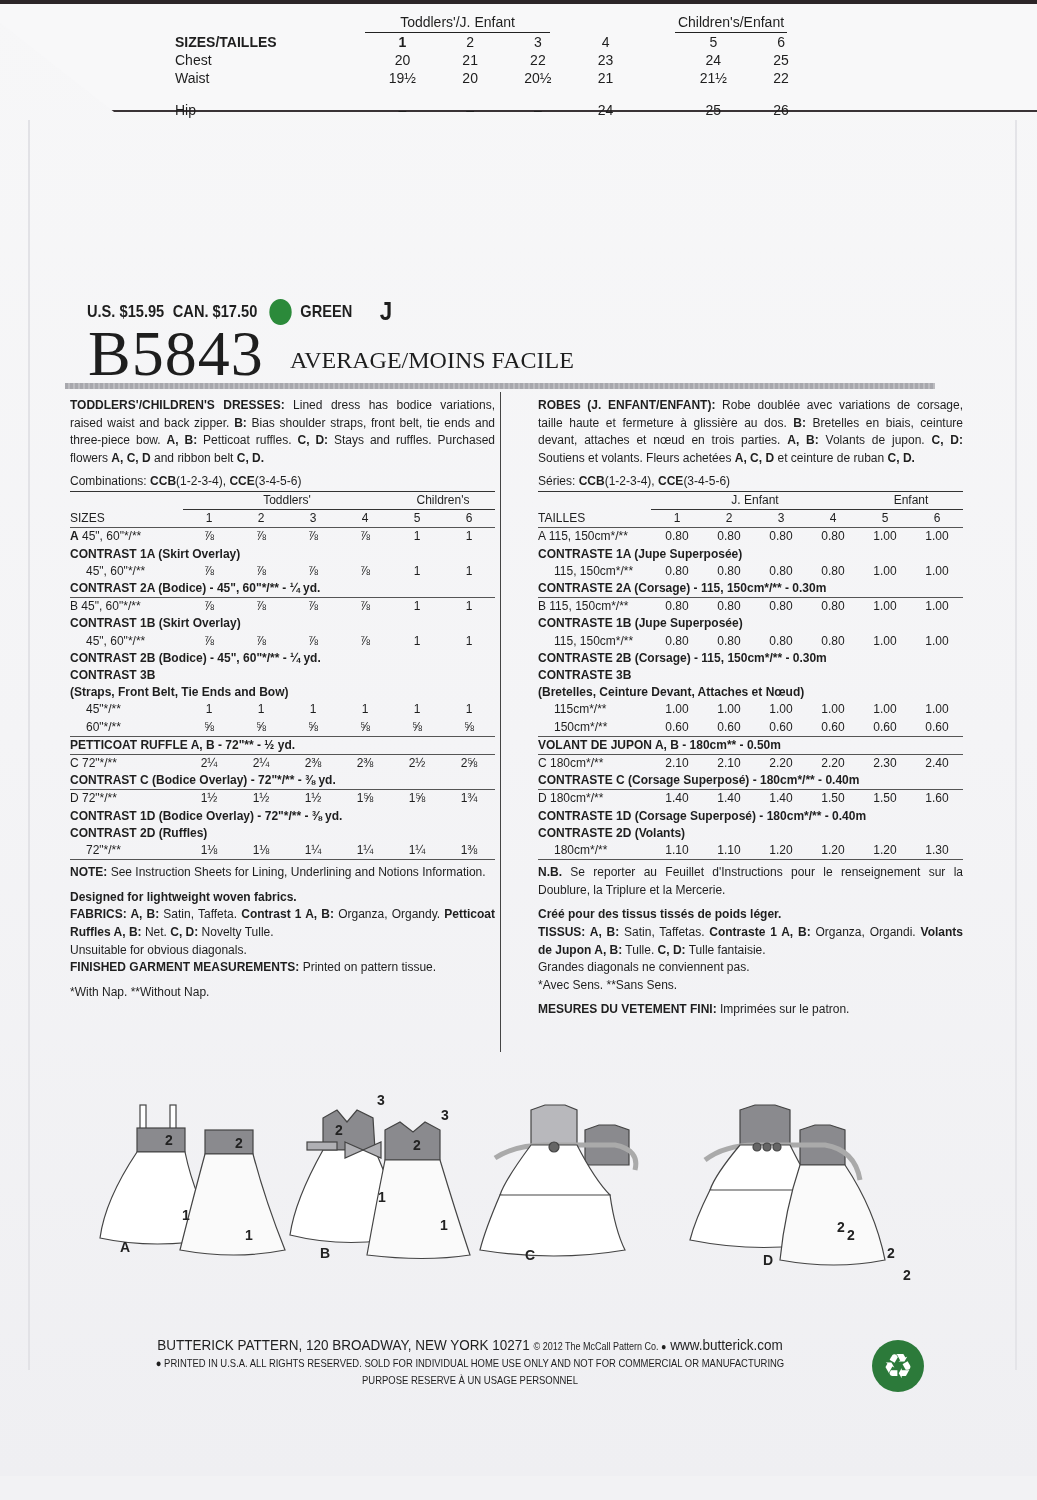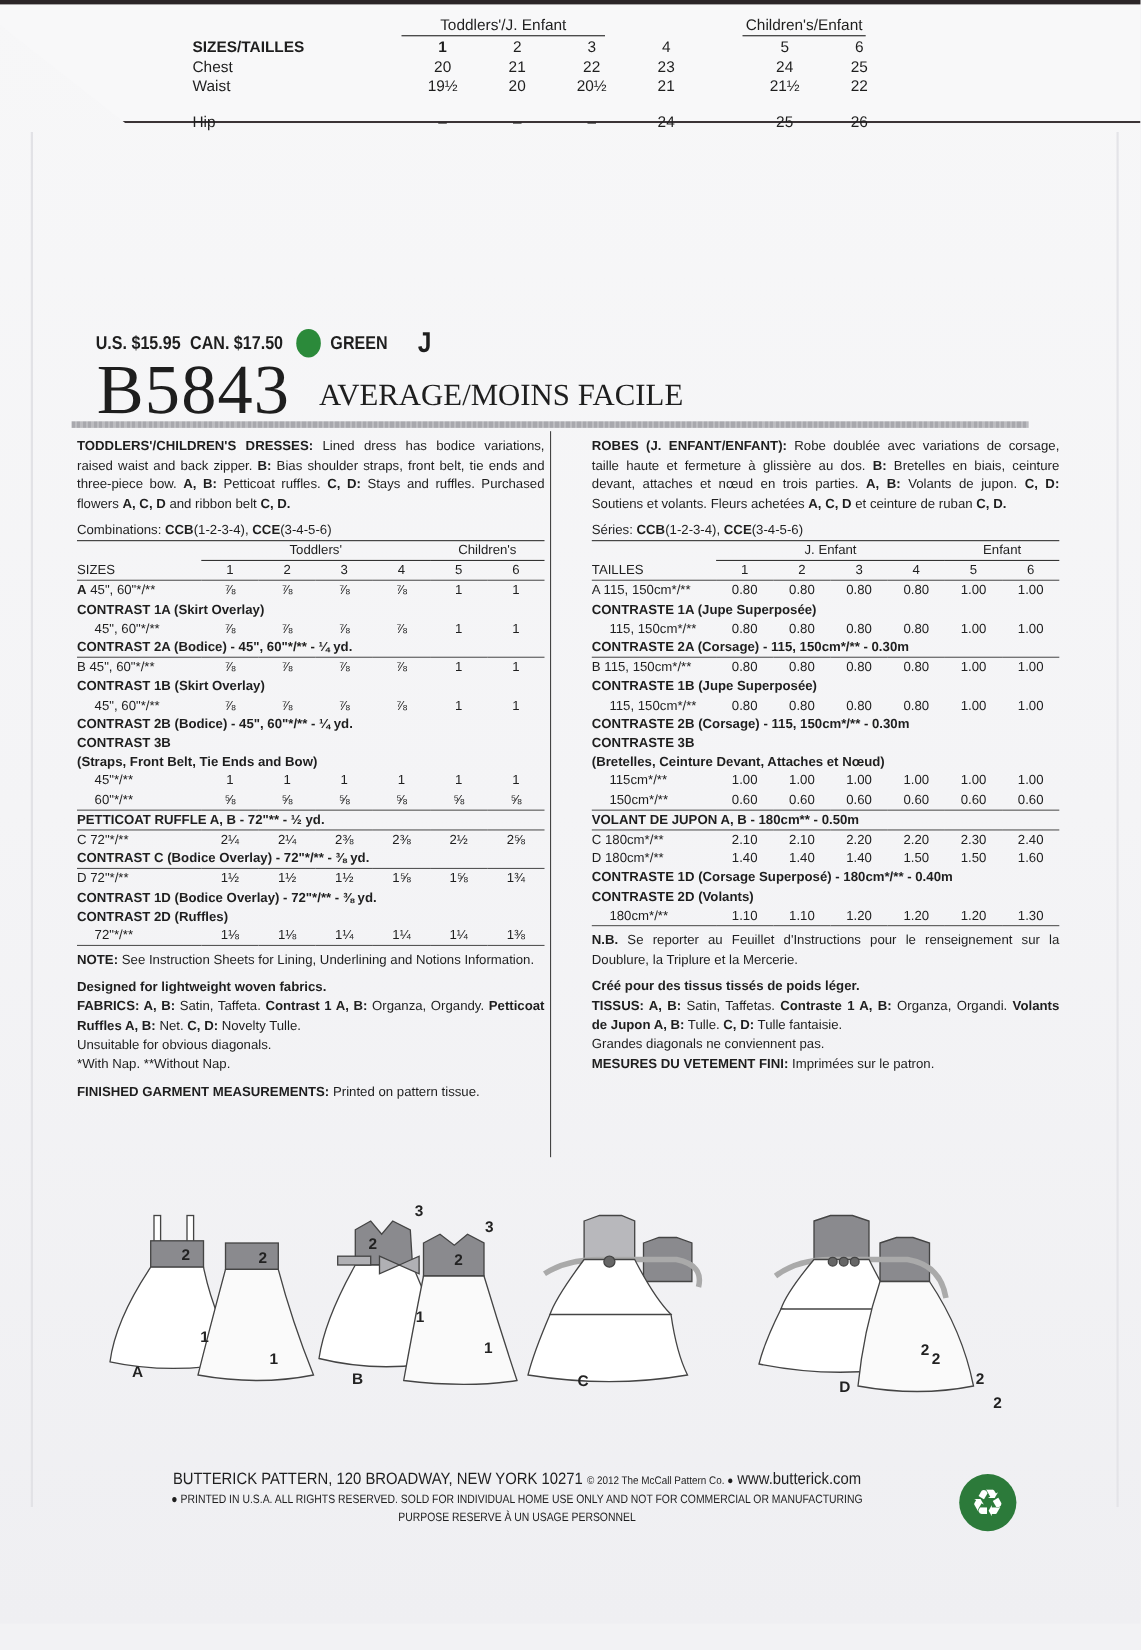--- a/index.html
+++ b/index.html
@@ -25,21 +25,21 @@
   .size-chart .row .v { width: 70px; text-align: center; }
   .size-chart .hd { font-weight: bold; }
 
   
   .price-line { position: absolute; left: 87px; top: 296px; display: flex; align-items: center;
     font-family: "Liberation Sans", sans-serif; font-weight: bold; font-size: 17px; transform: scaleX(0.86); transform-origin: left center; }
   .price-line span { margin-right: 10px; }
   .dot { width: 26px; height: 26px; border-radius: 50%; background: #2b8a3a; display: inline-block; margin: 0 10px 0 4px; }
   .level-j { font-size: 26px; margin-left: 22px; }
   .pattern-no { position: absolute; left: 88px; top: 328px; font-family: "Liberation Serif", serif; font-size: 64px; line-height: 52px; letter-spacing: 1px; }
-  .difficulty { position: absolute; left: 290px; top: 345px; font-family: "Liberation Serif", serif; font-size: 28px; line-height: 30px; }
+  .difficulty { position: absolute; left: 290px; top: 345px; font-family: "Liberation Serif", serif; font-size: 24px; line-height: 30px; }
   .rule-bar { position: absolute; left: 65px; top: 383px; width: 870px; height: 6px;
     background: repeating-linear-gradient(90deg, #a8a8ad 0 3px, #bcbcc0 3px 5px); }
   .col-divider { position: absolute; left: 500px; top: 392px; width: 1px; height: 660px; background: #444; }
 
   
   .col { position: absolute; top: 397px; width: 425px; font-size: 12px; line-height: 17.6px; }
   .col.en { left: 70px; }
   .col.fr { left: 538px; }
   .desc { text-align: justify; }
   .desc b { font-weight: bold; }
@@ -261,22 +261,22 @@
             <td class="v">1¼</td>
             <td class="v">1⅜</td>
           </tr>
     </tbody>
       </table>
     <div class="notes">
       <p><b>NOTE:</b><span> See Instruction Sheets for Lining, Underlining and Notions Information.</span></p>
       <p class="tight"><b>Designed for lightweight woven fabrics.</b></p>
       <p class="tight"><b>FABRICS: A, B:</b><span> Satin, Taffeta. </span><b>Contrast 1 A, B:</b><span> Organza, Organdy. </span><b>Petticoat Ruffles A, B:</b><span> Net. </span><b>C, D:</b><span> Novelty Tulle.</span></p>
       <p class="tight">Unsuitable for obvious diagonals.</p>
+      <p><b>FINISHED GARMENT MEASUREMENTS:</b><span> Printed on pattern tissue.</span></p>
       <p>*With Nap. **Without Nap.</p>
-      <p><b>FINISHED GARMENT MEASUREMENTS:</b><span> Printed on pattern tissue.</span></p>
     </div>
   </div>
 
   <div class="col fr">
     <p class="desc"><b>ROBES (J. ENFANT/ENFANT):</b><span> Robe doublée avec variations de corsage, taille haute et fermeture à glissière au dos. </span><b>B:</b><span> Bretelles en biais, ceinture devant, attaches et nœud en trois parties. </span><b>A, B:</b><span> Volants de jupon. </span><b>C, D:</b><span> Soutiens et volants. Fleurs achetées </span><b>A, C, D</b><span> et ceinture de ruban </span><b>C, D.</b></p>
     <p class="combos"><span>Séries: </span><b>CCB</b><span>(1-2-3-4), </span><b>CCE</b><span>(3-4-5-6)</span></p>
     <table class="ytable">
       <tbody>
           <tr class="grp-hdr">
             <td></td>
@@ -369,20 +369,23 @@
           </tr>
       <tr>
             <td>C 180cm*/**</td>
             <td class="v">2.10</td>
             <td class="v">2.10</td>
             <td class="v">2.20</td>
             <td class="v">2.20</td>
             <td class="v">2.30</td>
             <td class="v">2.40</td>
           </tr>
+      <tr class="sep">
+            <td colspan="7" class="bold">CONTRASTE C (Corsage Superposé) - 180cm*/** - 0.40m</td>
+          </tr>
       <tr>
             <td>D 180cm*/**</td>
             <td class="v">1.40</td>
             <td class="v">1.40</td>
             <td class="v">1.40</td>
             <td class="v">1.50</td>
             <td class="v">1.50</td>
             <td class="v">1.60</td>
           </tr>
       <tr>
@@ -400,20 +403,21 @@
             <td class="v">1.20</td>
             <td class="v">1.30</td>
           </tr>
     </tbody>
       </table>
     <div class="notes">
       <p><b>N.B.</b><span> Se reporter au Feuillet d'Instructions pour le renseignement sur la Doublure, la Triplure et la Mercerie.</span></p>
       <p class="tight"><b>Créé pour des tissus tissés de poids léger.</b></p>
       <p class="tight"><b>TISSUS: A, B:</b><span> Satin, Taffetas. </span><b>Contraste 1 A, B:</b><span> Organza, Organdi. </span><b>Volants de Jupon A, B:</b><span> Tulle. </span><b>C, D:</b><span> Tulle fantaisie.</span></p>
       <p class="tight">Grandes diagonals ne conviennent pas.</p>
+      <p>*Avec Sens. **Sans Sens.</p>
       <p><b>MESURES DU VETEMENT FINI:</b><span> Imprimées sur le patron.</span></p>
     </div>
   </div>
 
   <div class="illus">
     <svg width="840" height="200" viewBox="0 0 840 200">
       <g stroke="#444" stroke-width="1.2" fill="#fff">
 
         <rect x="45" y="15" width="6" height="25"></rect>
           <rect x="75" y="15" width="6" height="25"></rect>

